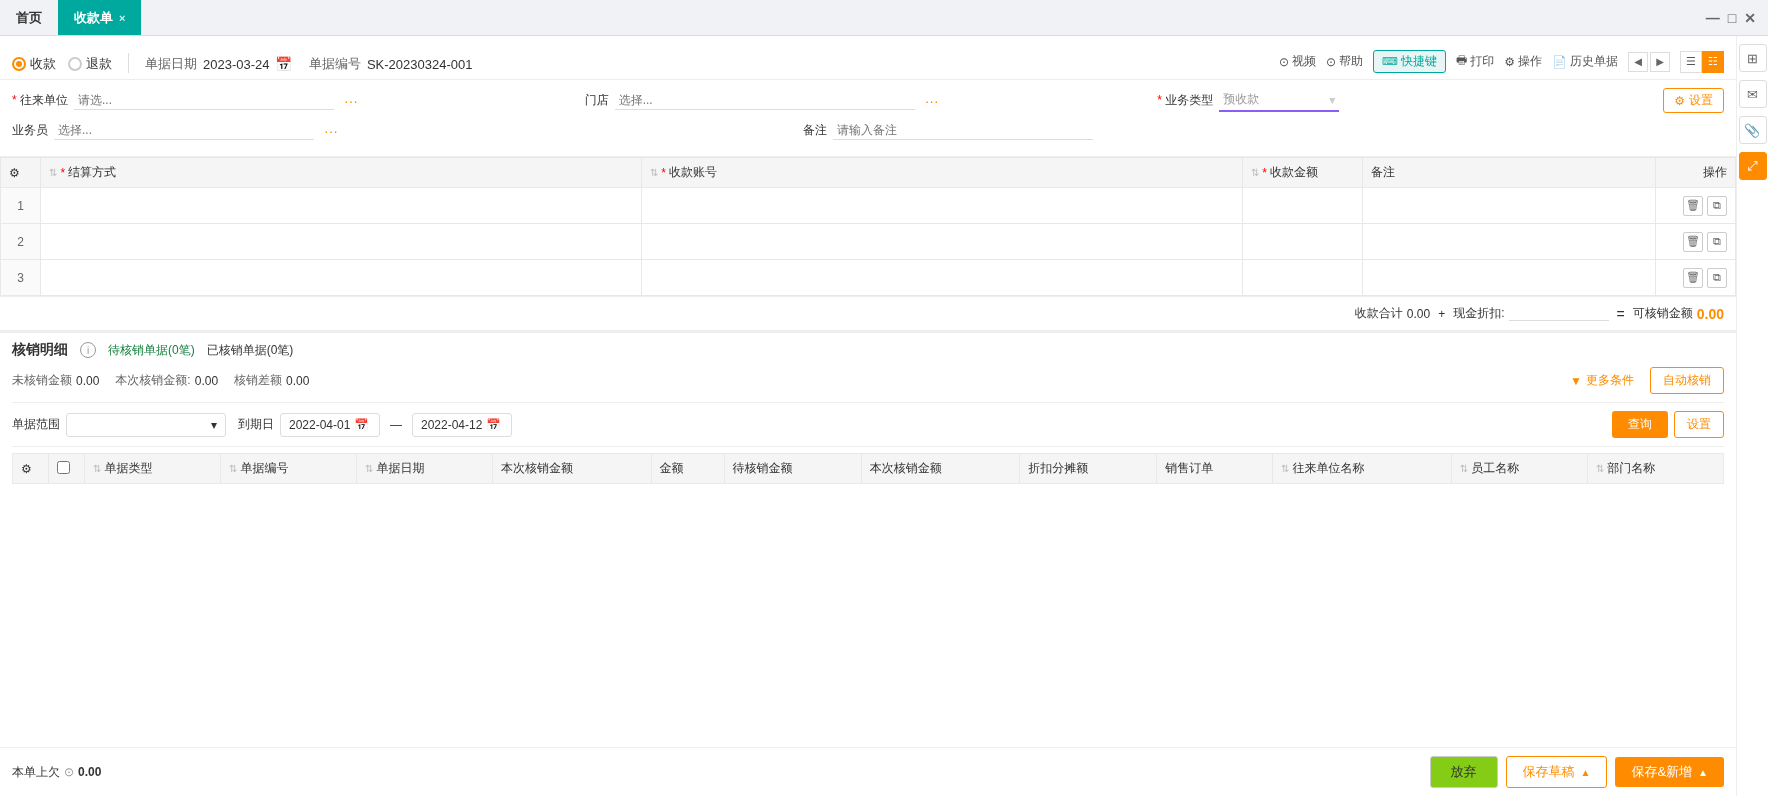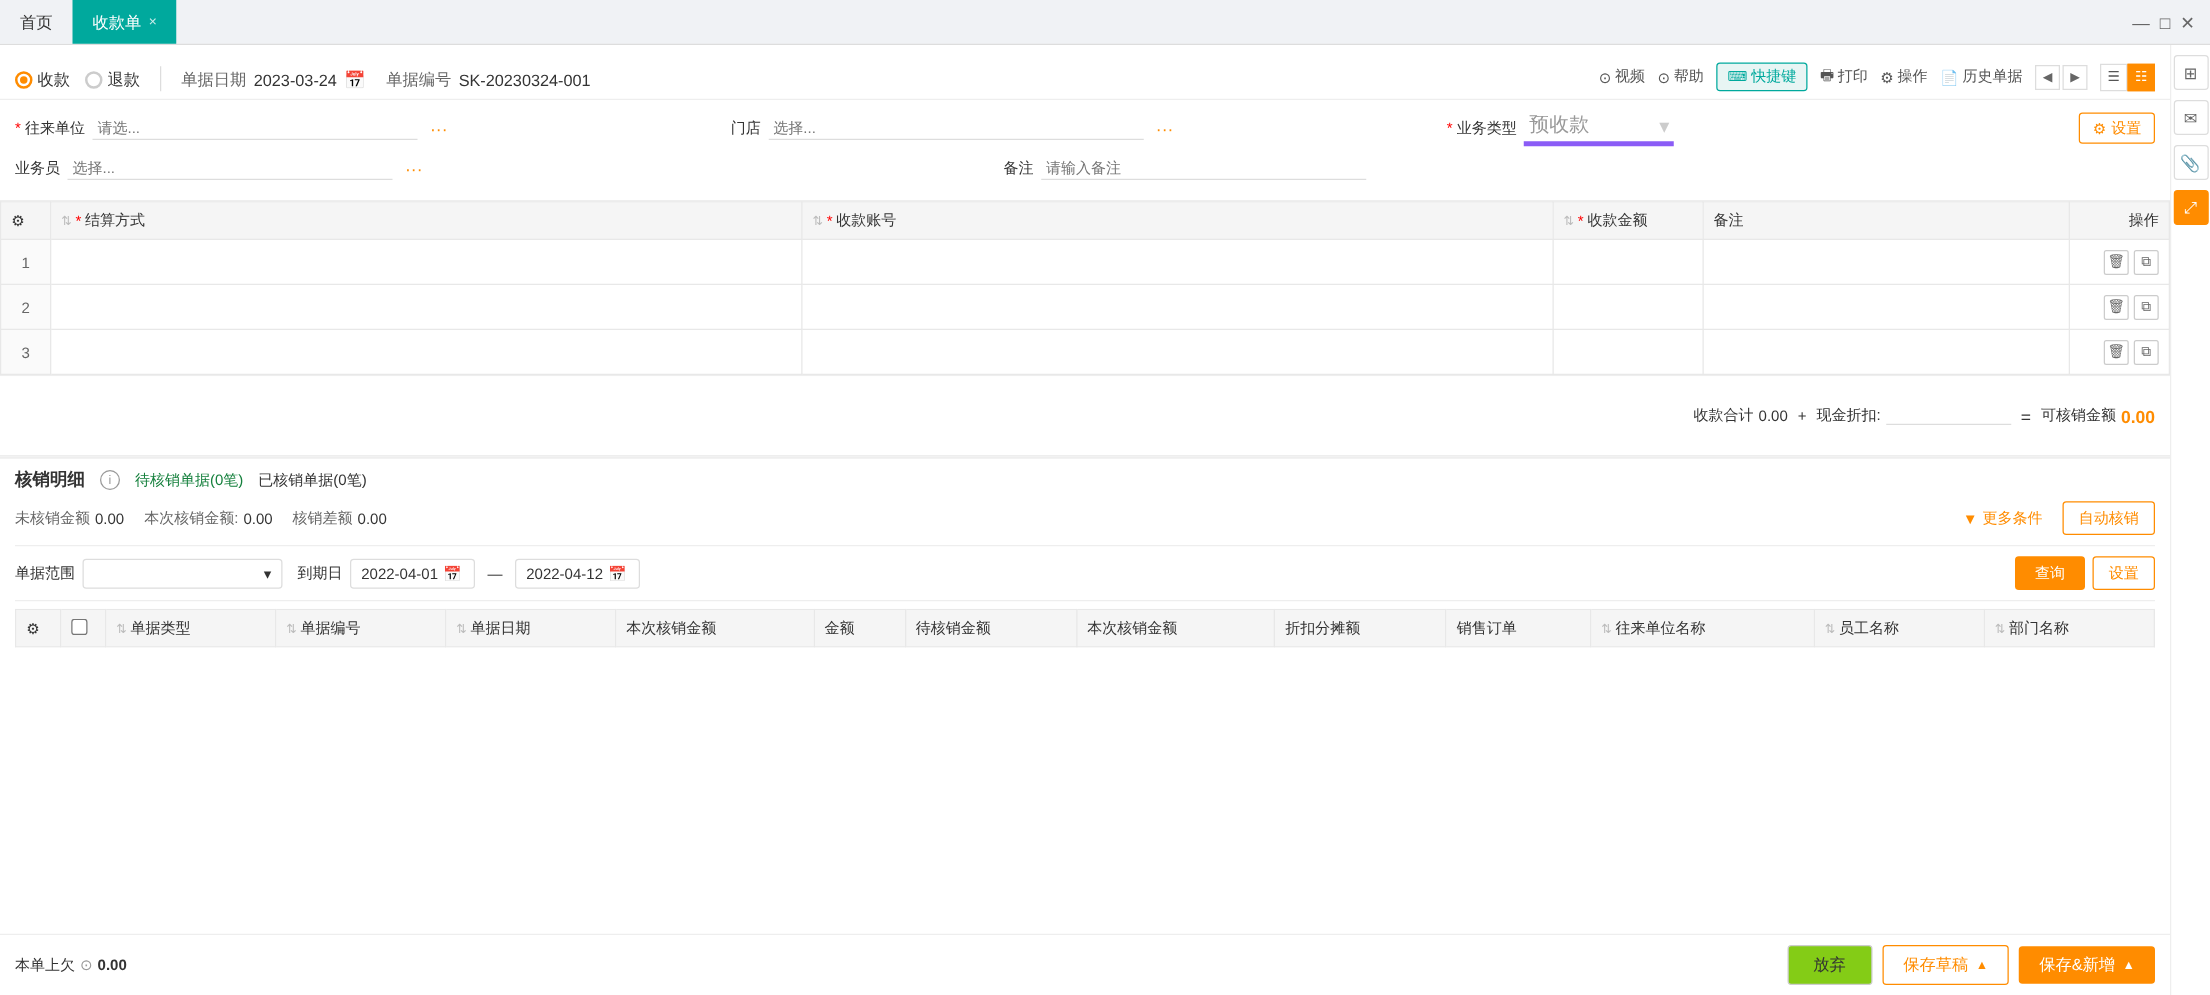--- a/index.html
+++ b/index.html
@@ -5,20 +5,21 @@
     * { box-sizing: border-box; margin: 0; padding: 0; }
     body { font-family: 'Microsoft YaHei', Arial, sans-serif; font-size: 12px; background: #f0f2f5; color: #333; overflow: hidden; }
 
     
     .tab-bar {
       display: flex;
       align-items: center;
       background: #f0f2f5;
       height: 36px;
       border-bottom: 1px solid #ddd;
+      font-weight: bold;
     }
     .tab-home {
       background: #f0f2f5;
       color: #333;
       padding: 0 16px;
       height: 100%;
       display: flex;
       align-items: center;
       cursor: pointer;
       font-size: 13px;
@@ -178,22 +179,22 @@
       max-width: 260px;
     }
     .more-btn {
       color: #ff8c00;
       cursor: pointer;
       font-size: 14px;
       padding: 0 4px;
     }
     .form-select {
       display: flex; align-items: center; gap: 4px;
-      border: none; border-bottom: 4px solid #8b5cf6;
-      padding: 2px 4px; font-size: 16px; color: #999;
+      border: none; border-bottom: 2px solid #8b5cf6;
+      padding: 2px 4px; font-size: 12px; color: #999;
       background: transparent; cursor: pointer; min-width: 120px;
     }
     .settings-btn {
       background: #fff; border: 1px solid #ff8c00; color: #ff8c00;
       padding: 3px 10px; border-radius: 3px; cursor: pointer; font-size: 12px;
       display: flex; align-items: center; gap: 4px;
     }
 
     
     .table-section {
@@ -237,21 +238,21 @@
     .col-required { color: #f00; }
     .sort-icon { color: #bbb; font-size: 10px; }
     .th-content { display: flex; align-items: center; gap: 3px; }
     .gear-th { width: 36px; text-align: center; }
 
     
     .summary-row {
       display: flex;
       align-items: center;
       justify-content: flex-end;
-      padding: 23px 12px;
+      padding: 8px 12px;
       gap: 8px;
       font-size: 12px;
       color: #333;
       background: #fff;
       border-bottom: 1px solid #eee;
     }
     .summary-item { display: flex; align-items: center; gap: 4px; }
     .summary-value { color: #333; }
     .summary-orange { color: #ff8c00; font-size: 14px; font-weight: bold; }
     .summary-input {

